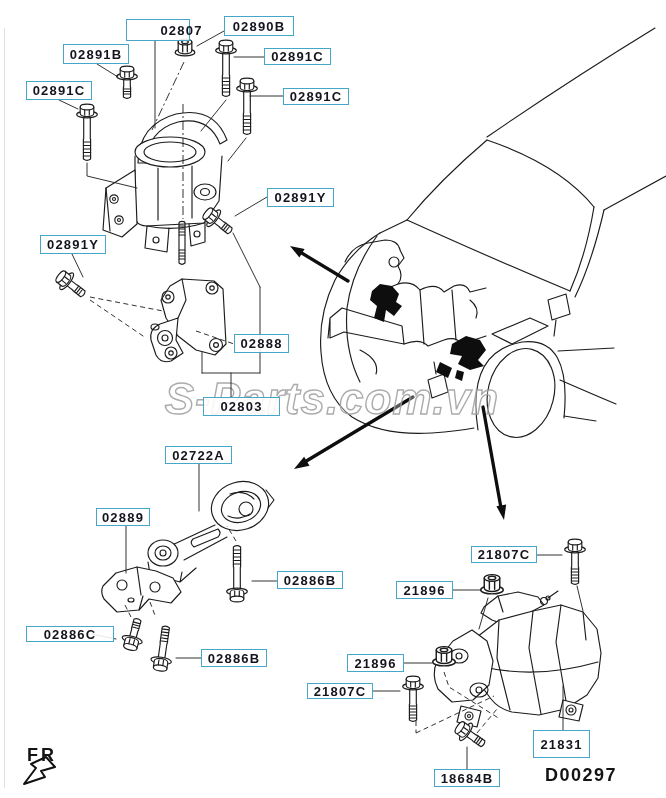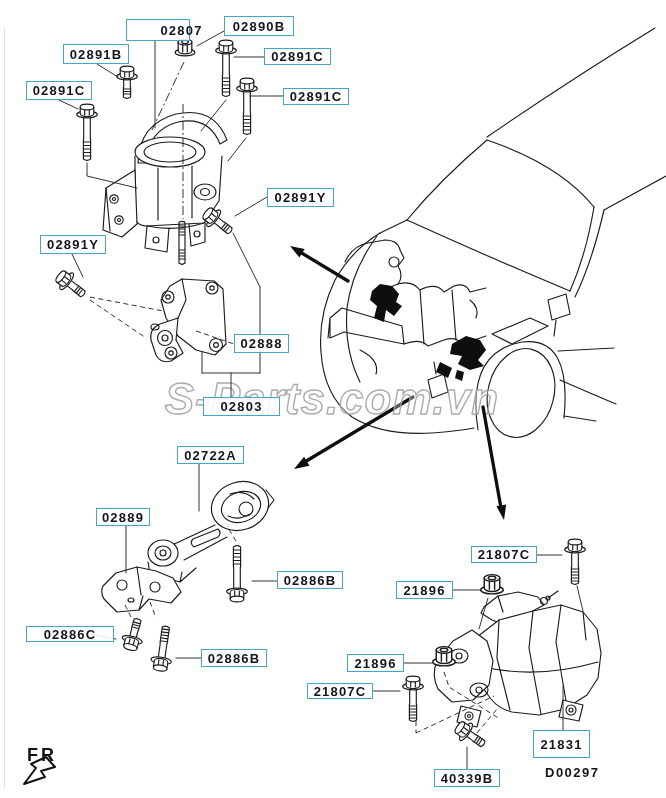--- a/index.html
+++ b/index.html
@@ -14,21 +14,21 @@
   svg .dash{fill:none;stroke:#1c1c1c;stroke-width:0.9;stroke-dasharray:5,3.5;}
   svg .dashdot{fill:none;stroke:#1c1c1c;stroke-width:0.9;stroke-dasharray:9,3,2,3;}
   svg .arrowln{fill:none;stroke:#0e0e0e;stroke-width:3.3;stroke-linecap:round;}
   .plabel{position:absolute;box-sizing:border-box;border:1.5px solid #45a6c9;
           background:rgba(255,255,255,0.88);color:#14141e;
           display:flex;align-items:center;justify-content:center;
           font-weight:bold;font-size:13px;letter-spacing:1.2px;
           font-family:"Liberation Sans",sans-serif;cursor:pointer;}
   .freetext{position:absolute;color:#141414;font-weight:bold;
             font-family:"Liberation Sans",sans-serif;}
-  .code-text{font-size:13px;letter-spacing:1.5px;}
+  .code-text{font-size:18px;letter-spacing:1.5px;}
   .fr-text{font-size:18px;letter-spacing:3px;}
 </style>
 </head>
 <body>
 
 <div class="stage">
   <div class="scan-edge"></div>
 
   <svg width="666" height="798" viewBox="0 0 666 798">
     <defs>
@@ -267,28 +267,28 @@
       <div class="plabel" style="left: 126px; top: 19px; width: 64px; height: 22px; padding-left: 47px;">02807</div>
       <div class="plabel" style="left: 224px; top: 16px; width: 70px; height: 20px;">02890B</div>
       <div class="plabel" style="left: 63px; top: 44px; width: 66px; height: 20px;">02891B</div>
       <div class="plabel" style="left: 264px; top: 48px; width: 67px; height: 17px;">02891C</div>
       <div class="plabel" style="left: 283px; top: 88px; width: 66px; height: 17px;">02891C</div>
       <div class="plabel" style="left: 26px; top: 81px; width: 66px; height: 19px;">02891C</div>
       <div class="plabel" style="left: 267px; top: 188px; width: 67px; height: 19px;">02891Y</div>
       <div class="plabel" style="left: 40px; top: 235px; width: 66px; height: 19px;">02891Y</div>
       <div class="plabel" style="left: 234px; top: 334px; width: 55px; height: 19px;">02888</div>
       <div class="plabel" style="left: 203px; top: 397px; width: 77px; height: 19px;">02803</div>
-      <div class="plabel" style="left: 165px; top: 446px; width: 67px; height: 18px; margin-left: 12px;">02722A</div>
+      <div class="plabel" style="left: 165px; top: 446px; width: 67px; height: 18px;">02722A</div>
       <div class="plabel" style="left: 96px; top: 508px; width: 54px; height: 18px;">02889</div>
       <div class="plabel" style="left: 277px; top: 571px; width: 66px; height: 18px;">02886B</div>
       <div class="plabel" style="left: 26px; top: 626px; width: 88px; height: 16px;">02886C</div>
       <div class="plabel" style="left: 201px; top: 649px; width: 66px; height: 18px;">02886B</div>
       <div class="plabel" style="left: 471px; top: 546px; width: 66px; height: 17px;">21807C</div>
       <div class="plabel" style="left: 396px; top: 581px; width: 57px; height: 18px;">21896</div>
       <div class="plabel" style="left: 347px; top: 654px; width: 57px; height: 18px;">21896</div>
       <div class="plabel" style="left: 307px; top: 683px; width: 66px; height: 16px;">21807C</div>
       <div class="plabel" style="left: 533px; top: 730px; width: 57px; height: 28px;">21831</div>
-      <div class="plabel" style="left: 434px; top: 769px; width: 66px; height: 18px;">40339B</div>
+      <div class="plabel" style="left: 434px; top: 769px; width: 66px; height: 18px;">18684B</div>
     </div>
 
   <div class="freetext fr-text" style="left:27px;top:745px;">FR</div>
   <div class="freetext code-text" style="left:545px;top:765px;">D00297</div>
 </div>
 
 </body></html>

